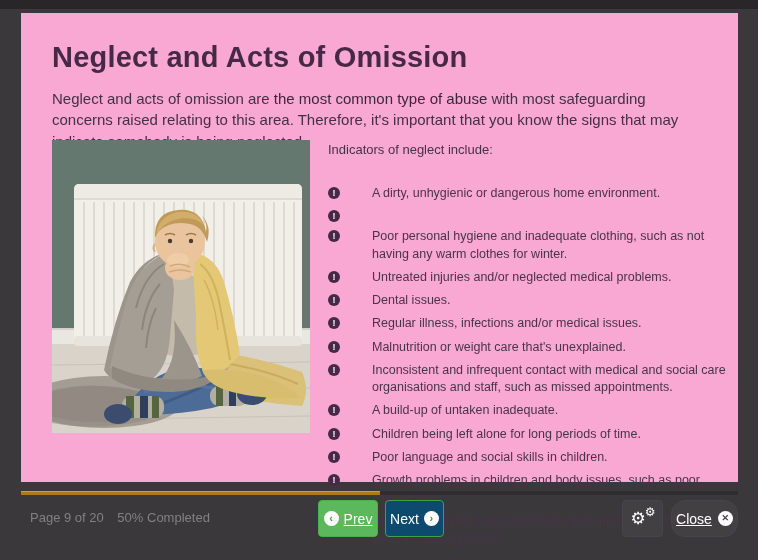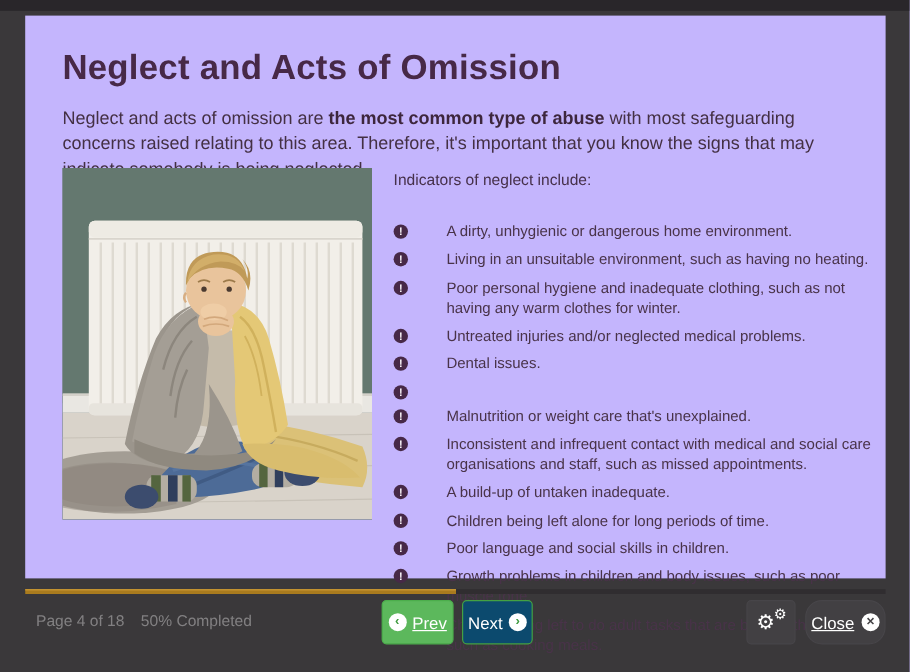--- a/index.html
+++ b/index.html
@@ -9,32 +9,32 @@
     background:#3a383a;
     font-family:"Liberation Sans", sans-serif;
   }
   .top-strip {
     position:absolute; left:0; top:0; width:758px; height:9px;
     background:#29262a;
   }
   
   .card {
     position:absolute; left:21px; top:13px; width:717px; height:469px;
-    background:#c4b5fd;
+    background:#f9a8d4;
   }
   .slide-title {
     position:absolute; left:31px; top:28px;
     font-size:29px; font-weight:600; letter-spacing:0.2px;
     color:#472947;
   }
   .intro {
     position:absolute; left:31px; top:75px; width:658px;
     font-size:15px; line-height:1.42; color:#443044;
   }
-  .intro b { font-weight:700; color:#3d263d;margin-top:36px; }
+  .intro b { font-weight:400; color:#3d263d;margin-top:36px; }
 
   
   .photo {
     position:absolute; left:31px; top:127px; width:258px; height:293px;
     overflow:hidden; background:#64786f;
   }
   .photo svg { display:block; }
 
   
   .indicators {
@@ -219,40 +219,40 @@
   <div class="indicators">
     <div class="indicators-heading">Indicators of neglect include:</div>
     <div id="indicator-list">
   <div class="indicator-item">
     <span class="bullet">!</span>
     <span class="indicator-text">A dirty, unhygienic or dangerous home environment.</span>
   </div>
 
   <div class="indicator-item">
     <span class="bullet">!</span>
-    <span class="indicator-text">Living in an unsuitable environment, such as having no heating.</span>
   </div>
 
   <div class="indicator-item">
     <span class="bullet">!</span>
     <span class="indicator-text">Poor personal hygiene and inadequate clothing, such as not having any warm clothes for winter.</span>
   </div>
 
   <div class="indicator-item">
     <span class="bullet">!</span>
     <span class="indicator-text">Untreated injuries and/or neglected medical problems.</span>
   </div>
 
   <div class="indicator-item">
     <span class="bullet">!</span>
     <span class="indicator-text">Dental issues.</span>
   </div>
 
   <div class="indicator-item">
     <span class="bullet">!</span>
+    <span class="indicator-text">Regular illness, infections and/or medical issues.</span>
   </div>
 
   <div class="indicator-item">
     <span class="bullet">!</span>
     <span class="indicator-text">Malnutrition or weight care that's unexplained.</span>
   </div>
 
   <div class="indicator-item">
     <span class="bullet">!</span>
     <span class="indicator-text">Inconsistent and infrequent contact with medical and social care organisations and staff, such as missed appointments.</span>
@@ -285,21 +285,21 @@
 </div>
   </div>
 
 </div>
 
 <div class="progress-track">
   <div class="progress-fill" id="progress-fill" style="width: 50%;"></div>
 </div>
 
 <div class="footer-status">
-  <span>Page 4 of 18</span><span class="sep"></span>
+  <span>Page 9 of 20</span><span class="sep"></span>
   <span>50% Completed</span>
 </div>
 
 <button class="btn btn-prev">
   <span class="circle-icon chev-green">‹</span>
   <span class="underlined">Prev</span>
 </button>
 
 <button class="btn btn-next">
   <span>Next</span>

